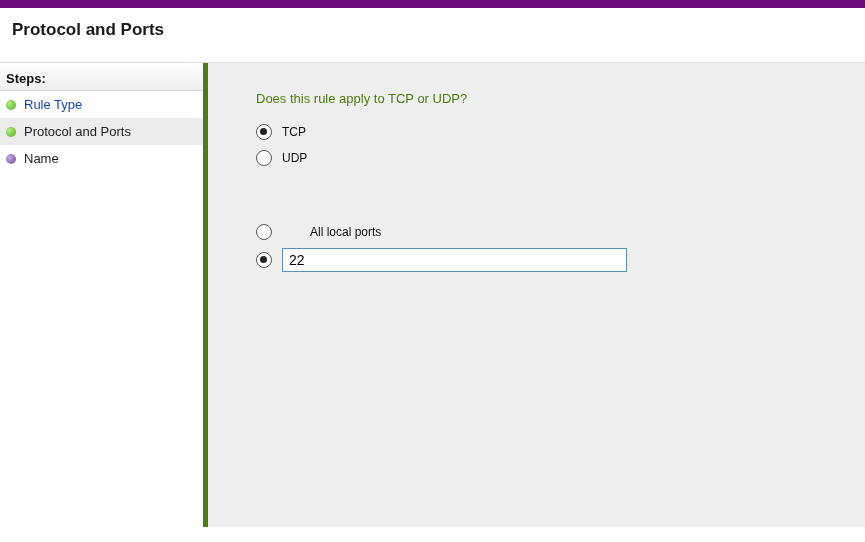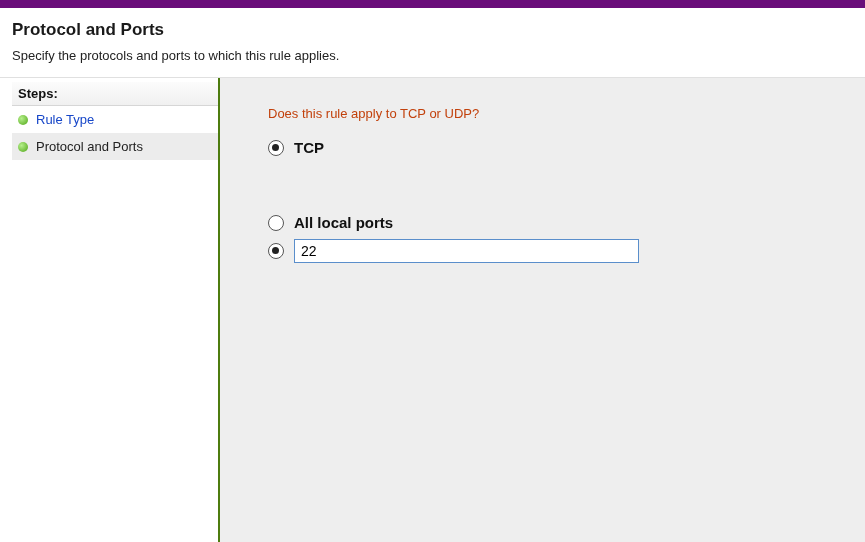--- a/index.html
+++ b/index.html
@@ -31,23 +31,22 @@
       font-size: 13px;
       color: #222;
     }
     .body {
       display: flex;
       height: calc(100% - 8px - 70px);
     }
     .sidebar {
       width: 208px;
       background: #fff;
-      border-right: 2px solid #4d7c0f;
+      border-right: 5px solid #4d7c0f;
       padding-top: 4px;
-      margin-left: 12px;
     }
     .sidebar-title {
       font-size: 13px;
       font-weight: bold;
       color: #111;
       padding: 4px 6px 4px 6px;
       border-bottom: 1px solid #d6d6d6;
       background: linear-gradient(#fcfcfc, #f0f0f0);
     }
     .step {
@@ -71,21 +70,21 @@
     .bullet.purple { background: radial-gradient(circle at 35% 35%, #c9a6e8, #6a4a9c); }
     .step-link { color: #1646c8; }
     .step-text { color: #222; }
     .main {
       flex: 1;
       background: #eeeeee;
       padding: 28px 30px 20px 48px;
     }
     .question {
       font-size: 13px;
-      color: #c2410c;
+      color: #4d7c0f;
       margin-bottom: 18px;
     }
     .radio-row {
       display: flex;
       align-items: center;
       margin-bottom: 10px;
     }
     .radio {
       appearance: none;
       width: 16px;
@@ -102,33 +101,34 @@
       content: "";
       position: absolute;
       left: 3px;
       top: 3px;
       width: 7px;
       height: 7px;
       border-radius: 50%;
       background: #222;
     }
     .radio-label {
-      font-size: 15px;
-      font-weight: bold;
+      font-size: 12px;
+      font-weight: normal;
       color: #111;
     }
     .section-gap { height: 48px; }
     .port-row {
       display: flex;
       align-items: center;
       margin-bottom: 8px;
     }
     .port-row .radio-label {
       display: inline-block;
       width: 170px;
+      margin-left: 28px;
     }
     .port-input {
       width: 345px;
       height: 24px;
       padding: 4px 6px;
       font-size: 14px;
       font-family: inherit;
       border: 1px solid #5a8ecb;
       outline: none;
       background: #fff;
@@ -139,45 +139,52 @@
       color: #666;
     }
   </style>
 </head>
 <body>
 
 <div class="topbar"></div>
 
 <div class="header">
   <div class="page-title">Protocol and Ports</div>
-  <div class="page-subtitle">Specify the protocols and ports to which this rule applies.</div>
 </div>
 
 <div class="body">
 
   <div class="sidebar">
     <div class="sidebar-title">Steps:</div>
 
     <div class="step">
       <span class="bullet green"></span>
       <span class="step-link">Rule Type</span>
     </div>
     <div class="step active">
       <span class="bullet green"></span>
       <span class="step-text">Protocol and Ports</span>
     </div>
+    <div class="step">
+      <span class="bullet purple"></span>
+      <span class="step-text">Name</span>
+    </div>
   </div>
 
   <div class="main">
 
     <div class="question">Does this rule apply to TCP or UDP?</div>
 
     <label class="radio-row">
       <input type="radio" name="proto" class="radio" checked="" style="">
       <span class="radio-label">TCP</span>
+    </label>
+    <label class="radio-row">
+      <input type="radio" name="proto" class="radio" style="">
+      <span class="radio-label">UDP</span>
     </label>
 
     <div class="section-gap"></div>
 
 
     <label class="port-row">
       <input type="radio" name="ports" class="radio" style="">
       <span class="radio-label">All local ports</span>
     </label>
     <div class="port-row">

